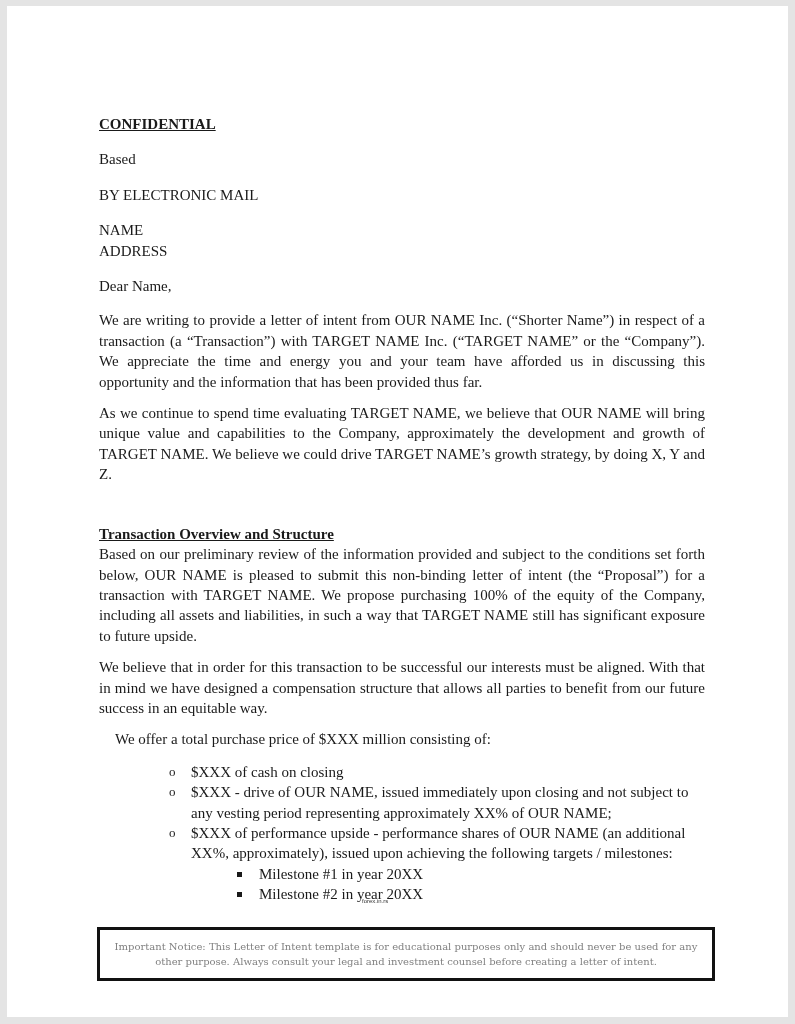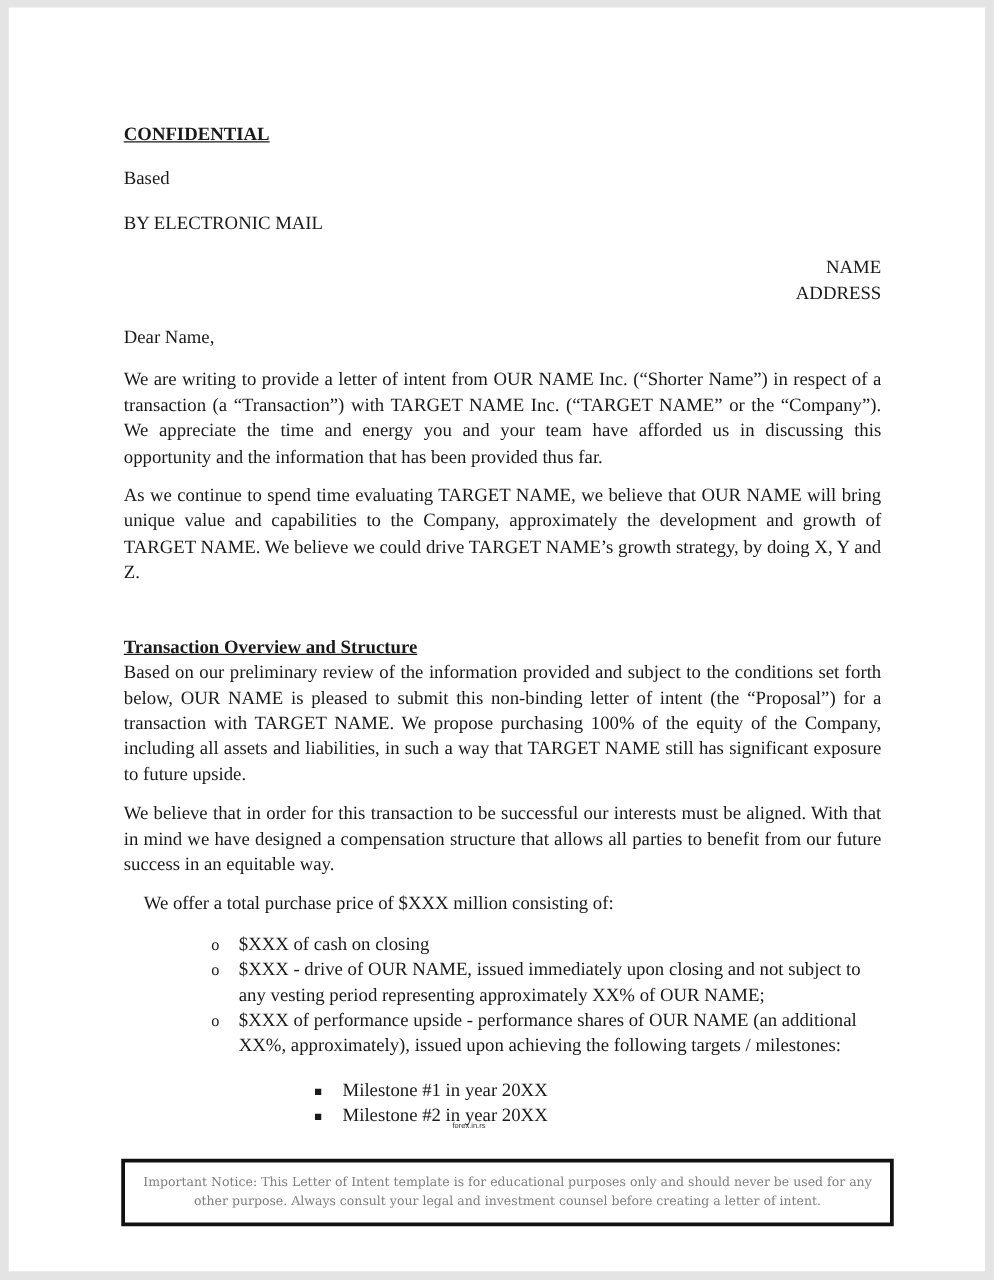--- a/index.html
+++ b/index.html
@@ -22,24 +22,24 @@
     font-family: "Liberation Serif", serif;
     font-size: 15px;
     color: #1a1a1a;
     line-height: 20.4px;
   }
   .line-block { margin: 0; }
   .heading-u {
     font-weight: bold;
     text-decoration: underline;
   }
-  .conf { margin-bottom: 15px; }
+  .conf { margin-bottom: 15px; margin-top: 16px; }
   .date { margin-bottom: 15px; }
   .mail { margin-bottom: 15px; }
-  .addr { margin-bottom: 15px; text-align: right; }
+  .addr { margin-bottom: 15px; }
   .salut { margin-bottom: 14px; }
   p.just {
     text-align: justify;
     margin: 0 0 11px 0;
   }
   .gap-section { height: 28px; }
   .offer { margin: 0 0 12px 16px; }
   ul.sub {
     list-style: none;
     margin: 0; padding: 0 0 0 70px;
@@ -48,21 +48,21 @@
     position: relative;
     padding-left22px;
     padding-left: 22px;
   }
   ul.sub > li .bul {
     position: absolute; left: 0; top: 0;
     font-size: 13px;
   }
   ul.subsub {
     list-style: none;
-    margin: 15px; padding: 0 0 0 46px;
+    margin: 0; padding: 0 0 0 46px;
   }
   ul.subsub > li {
     position: relative;
     padding-left: 22px;
   }
   ul.subsub > li .sq {
     position: absolute; left: 0; top: 8px;
     width: 5px; height: 5px; background: #1a1a1a;
   }
   .watermark {

